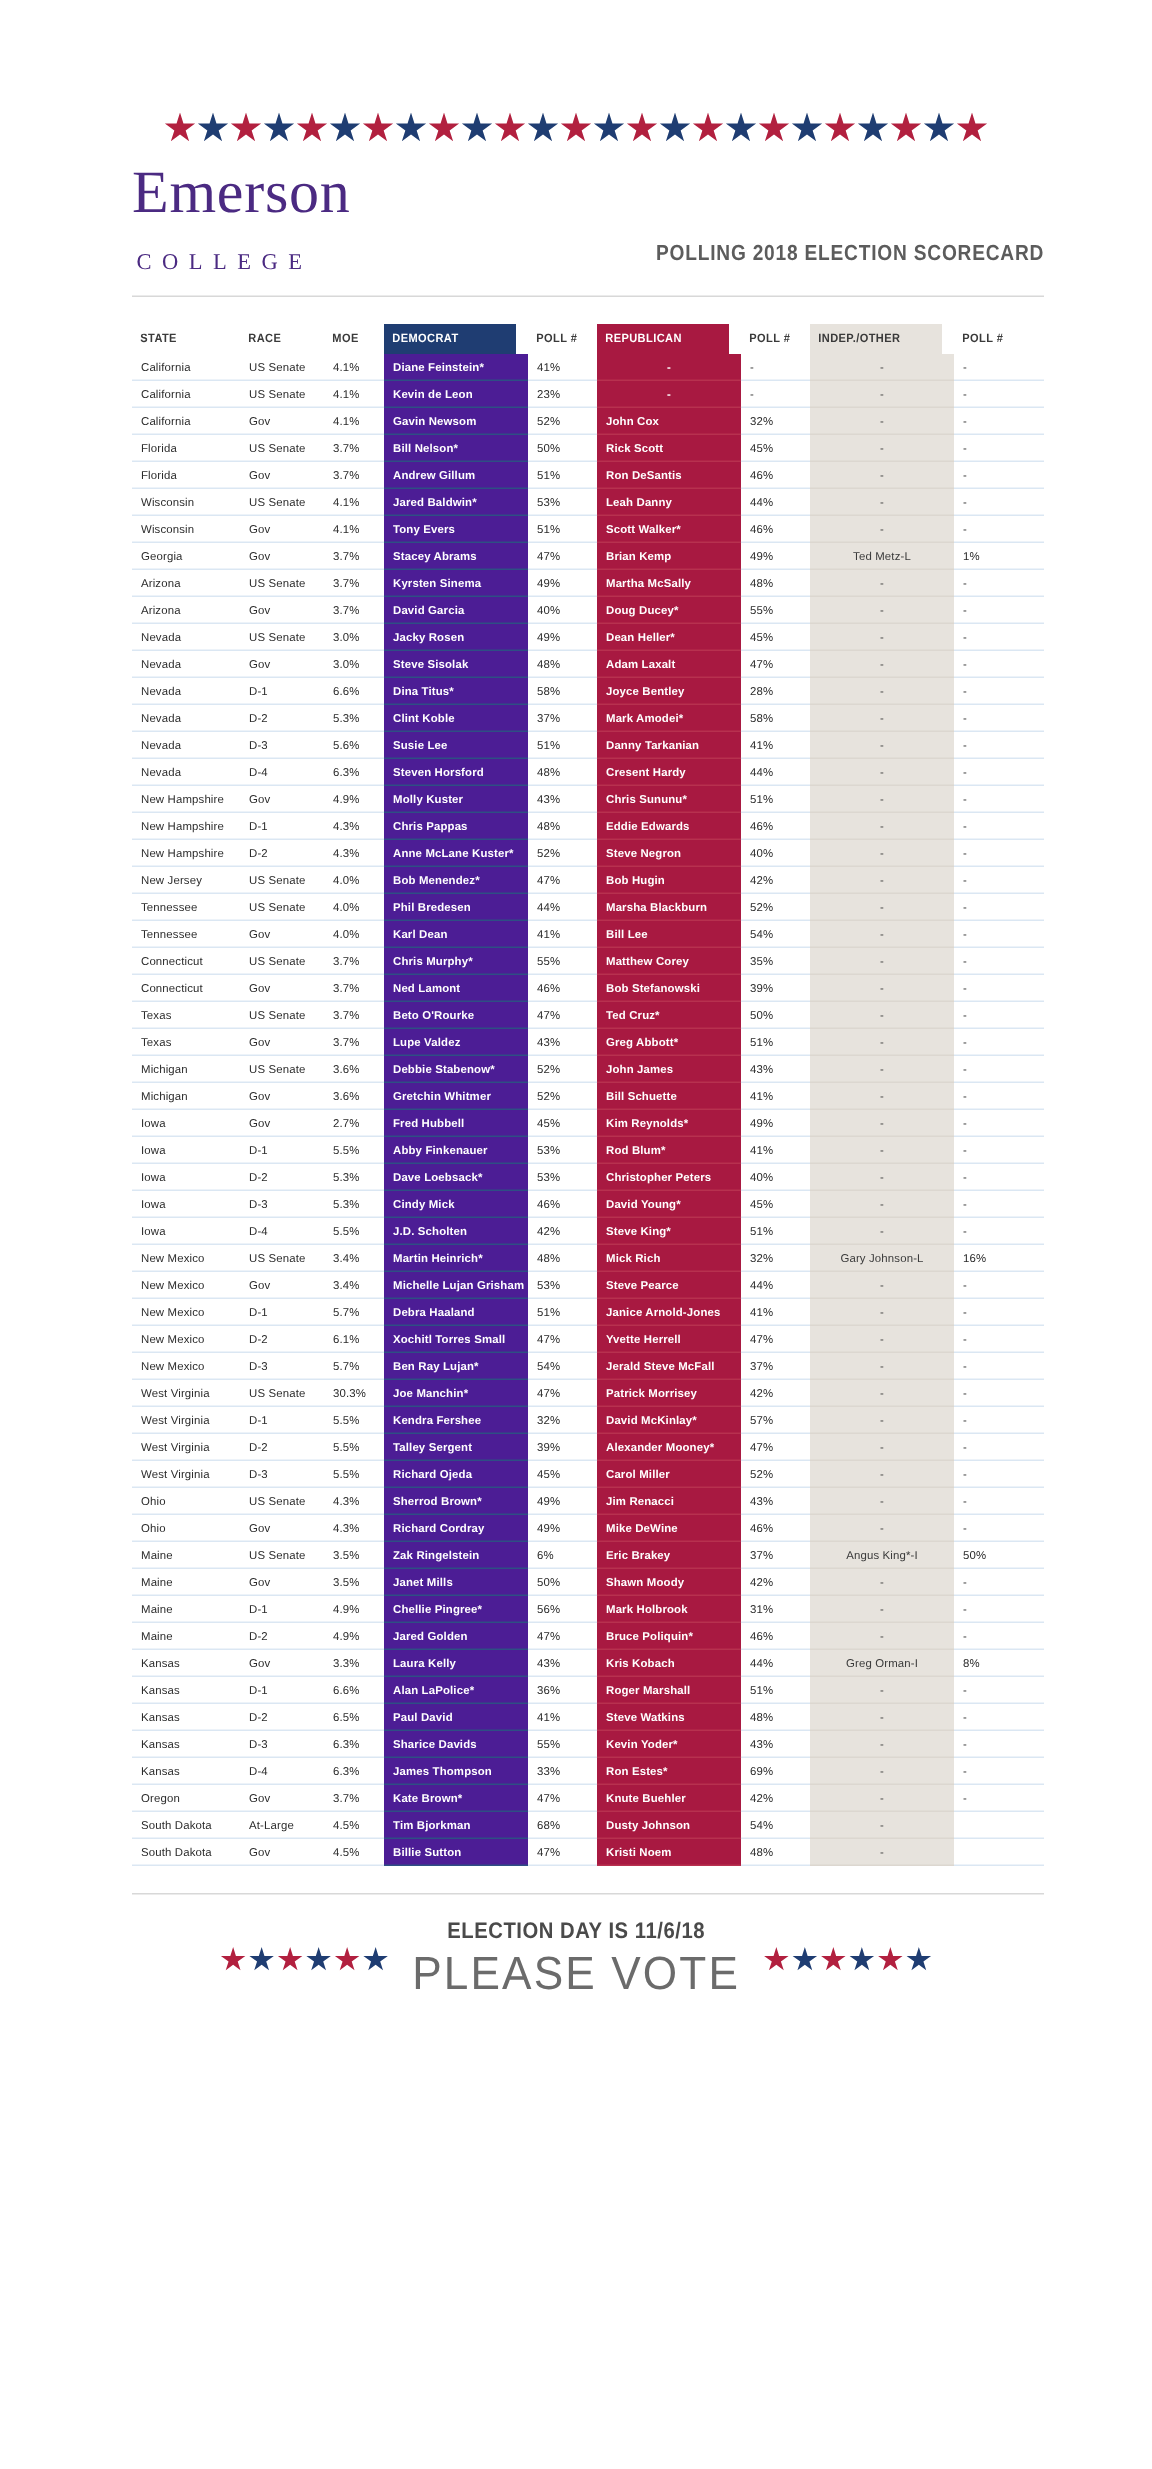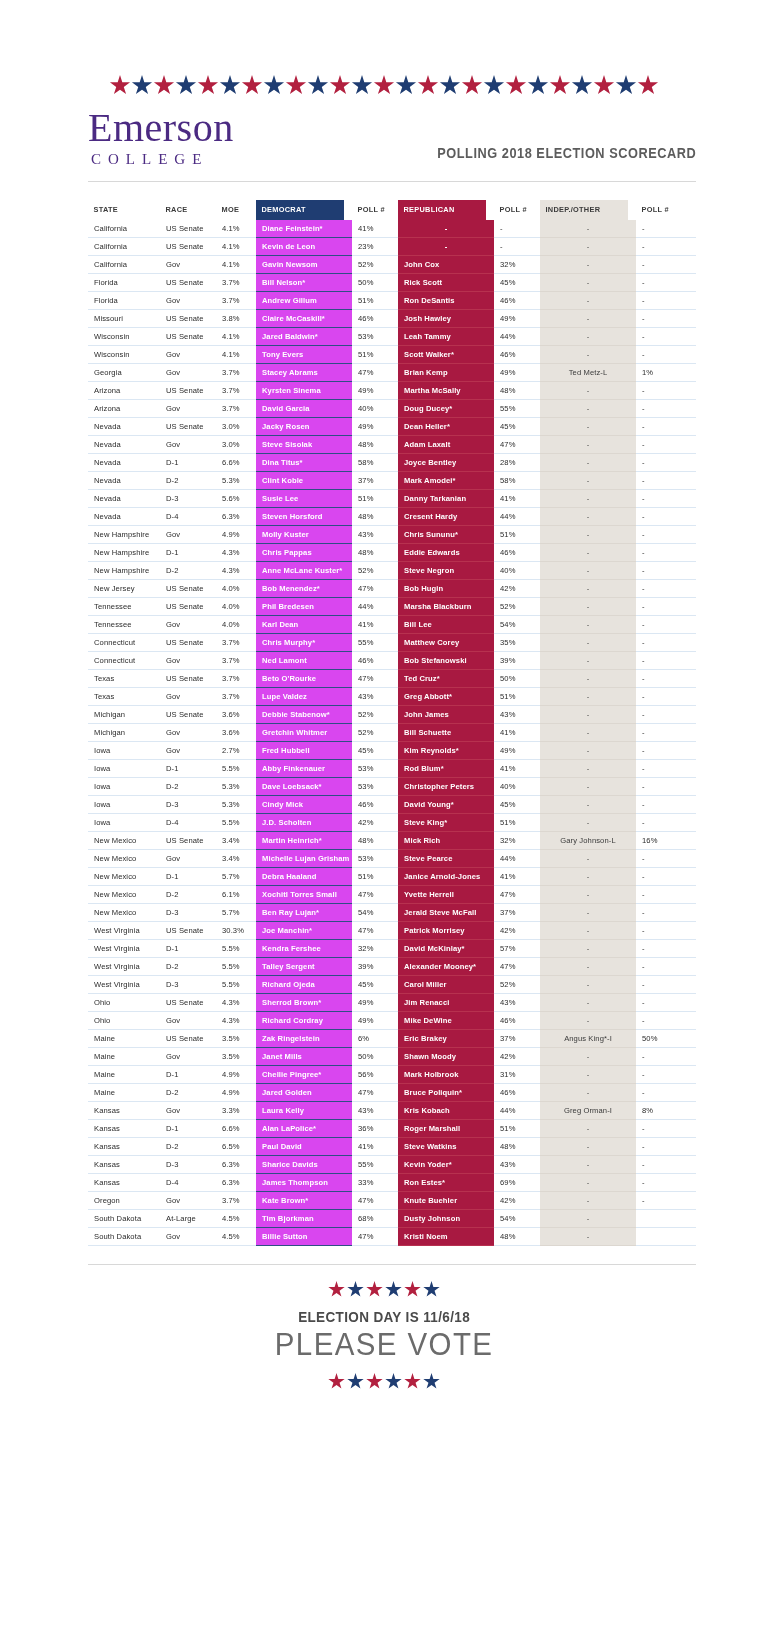--- a/index.html
+++ b/index.html
@@ -54,21 +54,21 @@
     font-family: "Liberation Serif", serif;
     font-size: 40px;
     color: #4b2a82;
     letter-spacing: 0.5px;
   }
   .brand-sub {
     font-family: "Liberation Serif", serif;
     font-size: 15px;
     color: #4b2a82;
     letter-spacing: 7px;
-    margin-top: 4px;
+    margin-top: 20px;
     padding-left: 3px;
   }
   .scorecard-title {
     font-size: 14.5px;
     font-weight: bold;
     color: #5c5c5c;
     letter-spacing: 0.6px;
     transform: scaleX(0.88);
     transform-origin: right bottom;
     white-space: nowrap;
@@ -116,21 +116,21 @@
 
   tbody td {
     padding: 4px 6px;
     border-bottom: 1px solid #dbe7f3;
     white-space: nowrap;
     overflow: hidden;
     font-size: 7.6px;
     letter-spacing: 0.1px;
   }
   tbody td.dem {
-    background: #d946ef;
+    background: #4c1d95;
     color: #ffffff;
     font-weight: bold;
     border-bottom: 1px solid #2e4f84;
   }
   tbody td.rep {
     background: #a81941;
     color: #ffffff;
     font-weight: bold;
     border-bottom: 1px solid #b7314f;
   }
@@ -153,21 +153,20 @@
     margin: 18px 72px 0 88px;
   }
   .footer {
     margin-top: 16px;
     position: relative;
     display: flex;
     align-items: center;
     justify-content: center;
     gap: 10px;
     padding: 0 80px;
-    flex-direction: column;
   }
   .footer-stars {
     display: flex;
     gap: 2px;
     align-items: center;
   }
   .footer-center { text-align: center; }
   .election-day {
     font-size: 15px;
     font-weight: bold;
@@ -304,37 +303,26 @@
             <td class="race">Gov</td>
             <td class="moe">3.7%</td>
             <td class="dem">Andrew Gillum</td>
             <td class="poll">51%</td>
             <td class="rep">Ron DeSantis</td>
             <td class="poll">46%</td>
             <td class="ind">-</td>
             <td class="ipoll">-</td>
           </tr>
           <tr>
-            <td class="state">Missouri</td>
-            <td class="race">US Senate</td>
-            <td class="moe">3.8%</td>
-            <td class="dem">Claire McCaskill*</td>
-            <td class="poll">46%</td>
-            <td class="rep">Josh Hawley</td>
-            <td class="poll">49%</td>
-            <td class="ind">-</td>
-            <td class="ipoll">-</td>
-          </tr>
-          <tr>
             <td class="state">Wisconsin</td>
             <td class="race">US Senate</td>
             <td class="moe">4.1%</td>
             <td class="dem">Jared Baldwin*</td>
             <td class="poll">53%</td>
-            <td class="rep">Leah Tammy</td>
+            <td class="rep">Leah Danny</td>
             <td class="poll">44%</td>
             <td class="ind">-</td>
             <td class="ipoll">-</td>
           </tr>
           <tr>
             <td class="state">Wisconsin</td>
             <td class="race">Gov</td>
             <td class="moe">4.1%</td>
             <td class="dem">Tony Evers</td>
             <td class="poll">51%</td>

